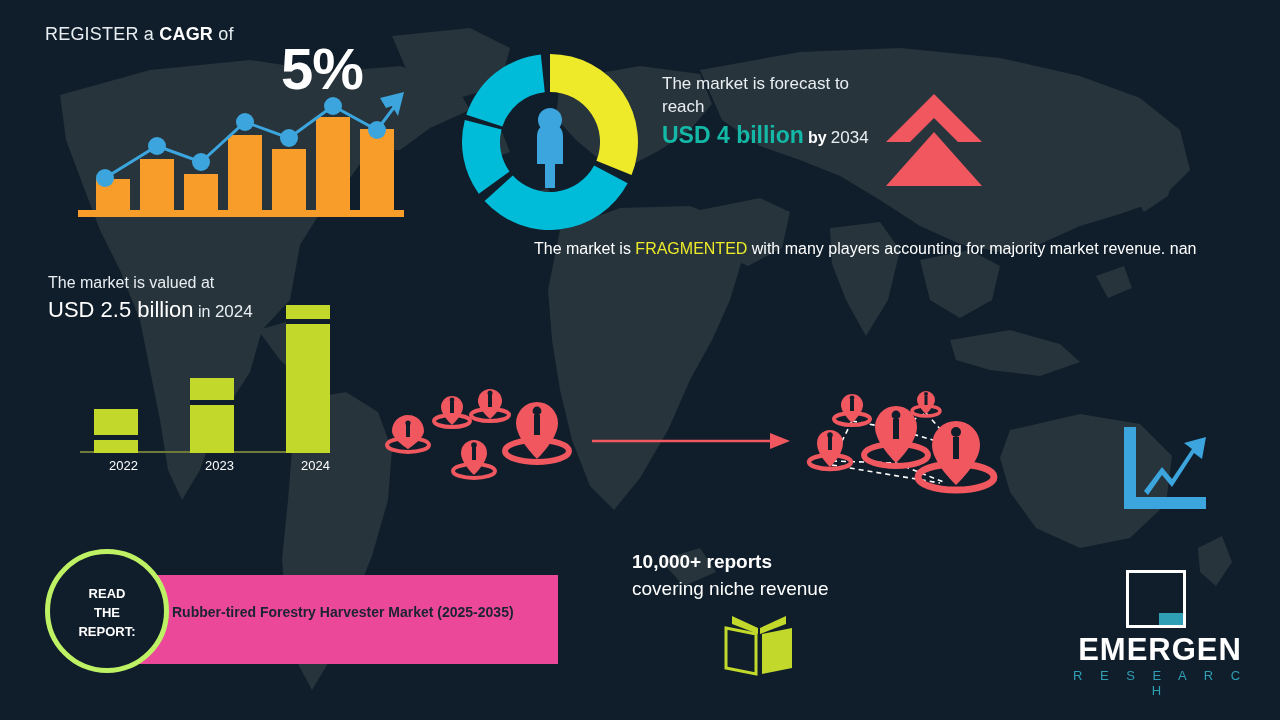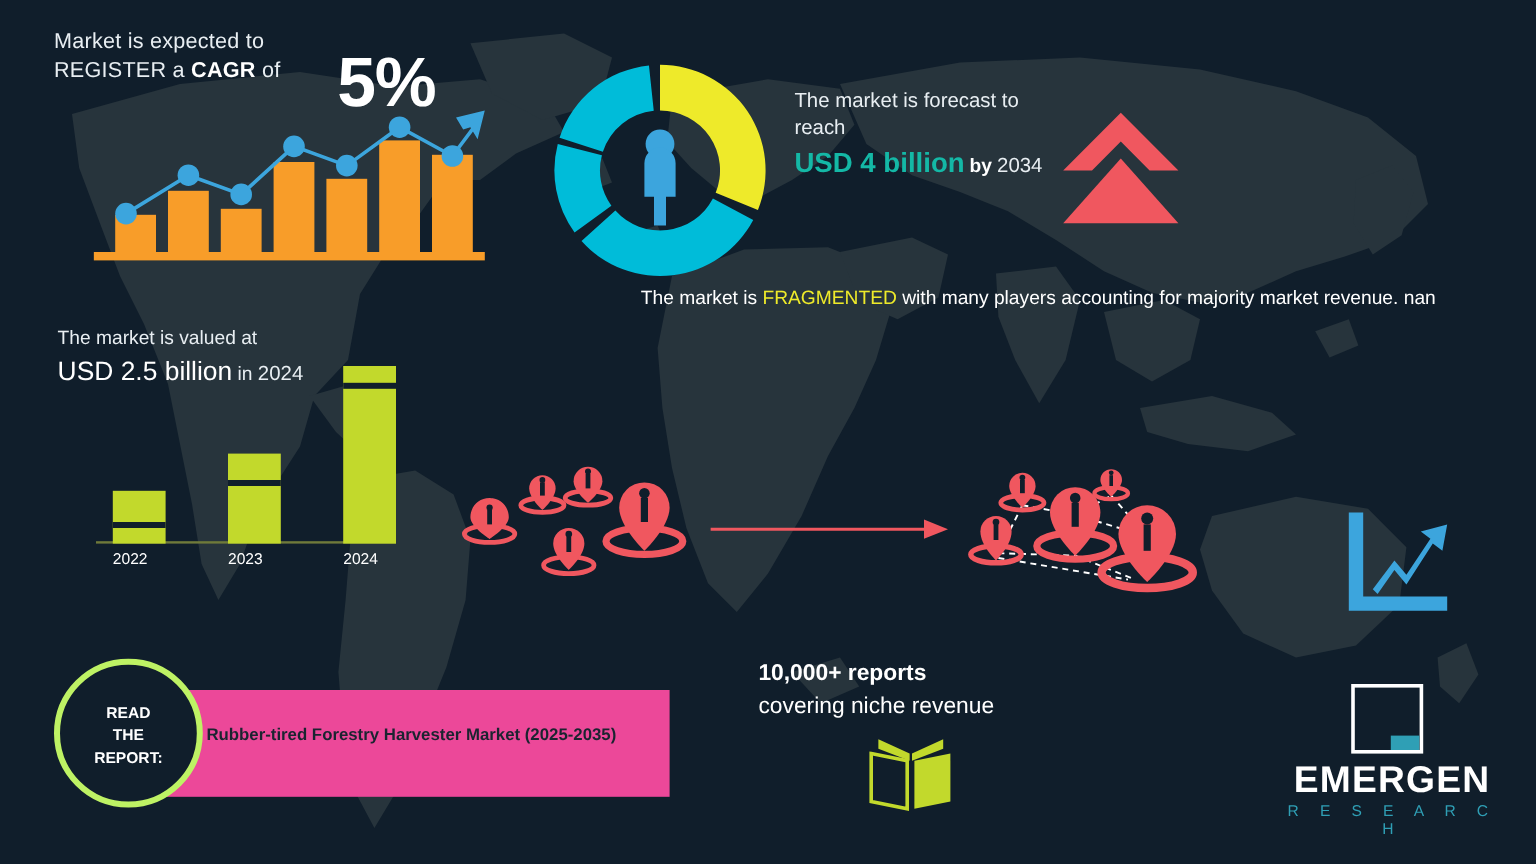--- a/index.html
+++ b/index.html
@@ -42,21 +42,21 @@
   #valued-value{margin-top:3px;}
   #valued-value .big{font-size:22px;font-weight:normal;color:#ffffff;}
   #valued-value .in{font-size:16px;color:#e8eef2;}
   #valued-value .yr{font-size:17px;color:#e8eef2;}
 
   
   #green-chart{left:80px;top:295px;width:260px;height:180px;}
   .gbar{position:absolute;bottom:22px;background:#c2d92c;}
   .gbar .cut{position:absolute;left:0;width:100%;height:5px;background:#101e2b;}
   .gaxis{position:absolute;left:0;bottom:22px;width:250px;height:2px;background:#6f7a3a;}
-  .gyear{position:absolute;bottom:2px;font-size:13px;color:#ffffff;text-align:left;}
+  .gyear{position:absolute;bottom:2px;font-size:13px;color:#ffffff;text-align:right;}
 
   
   #read-banner{left:108px;top:562px;width:450px;height:89px;background:#ec4899;margin-top:13px;}
   #read-banner-text{
     position:absolute;left:64px;top:22px;width:350px;
     font-size:14px;font-weight:bold;color:#1b2430;line-height:31px;
   }
   #read-circle{
     left:45px;top:549px;width:124px;height:124px;border-radius:50%;
     background:#101e2b;border:5px solid #bef264;box-sizing:border-box;
@@ -124,21 +124,20 @@
 
       <path d="M520,196 L548,188 L556,206 L534,216 Z"></path>
       <path d="M470,140 L502,132 L510,152 L484,162 Z"></path>
       <path d="M1096,276 L1124,266 L1132,288 L1108,298 Z"></path>
       <path d="M660,560 L700,548 L716,572 L684,586 Z"></path>
     </g>
   </svg>
 
   <div class="abs" id="cagr-block">
     <div id="cagr-text">
-      <div>Market is expected to</div>
       <div>
         <span>REGISTER a </span><b>CAGR</b><span> of</span>
       </div>
     </div>
     <div id="cagr-value">5%</div>
   </div>
 
   <svg class="abs" style="left:78px;top:88px;" width="330" height="132" viewBox="0 0 330 132">
     <g fill="#f89d29">
       <rect x="18" y="91" width="34" height="32"></rect>

